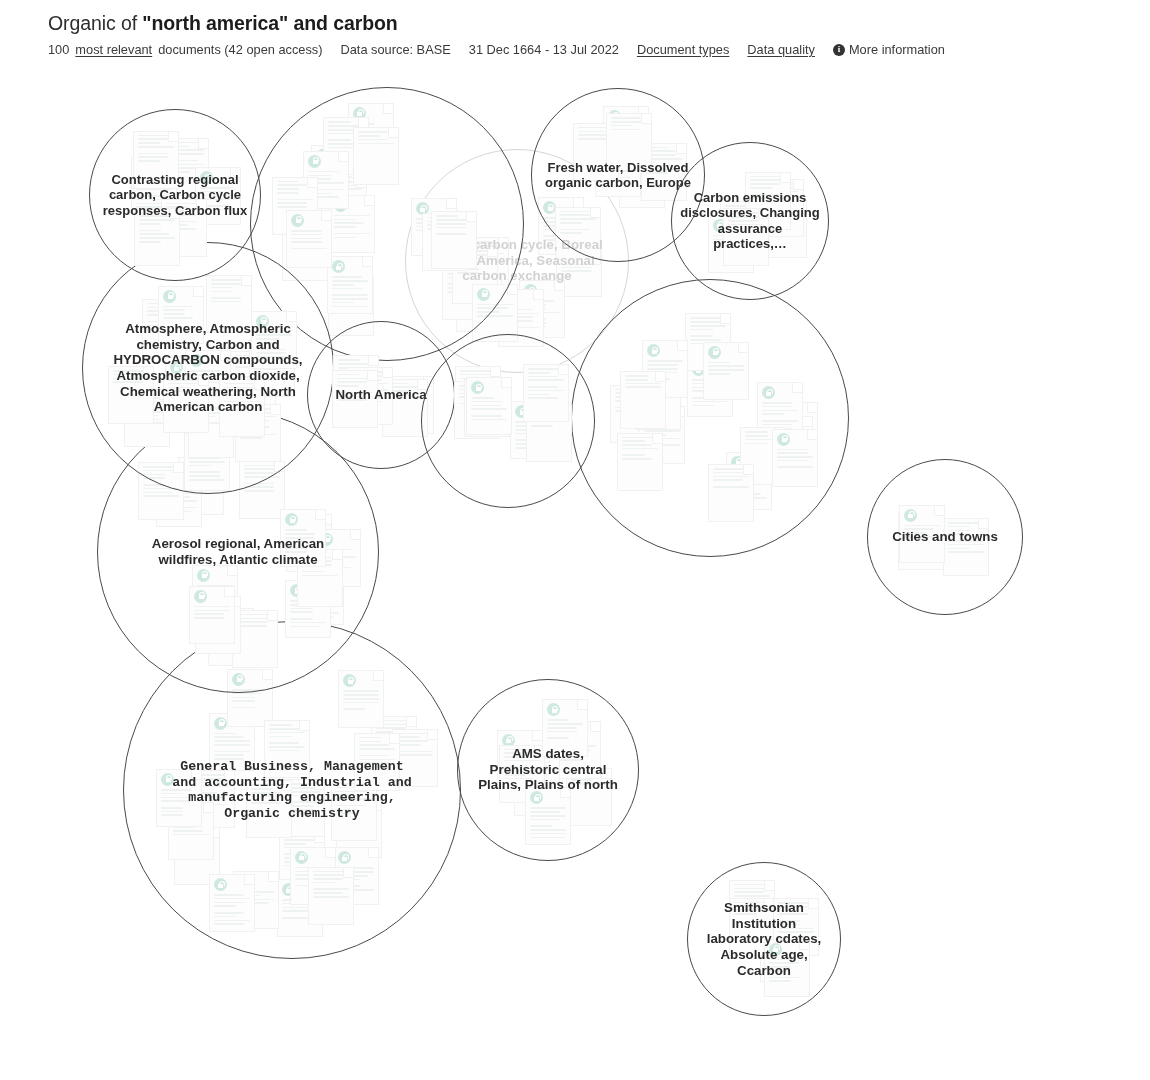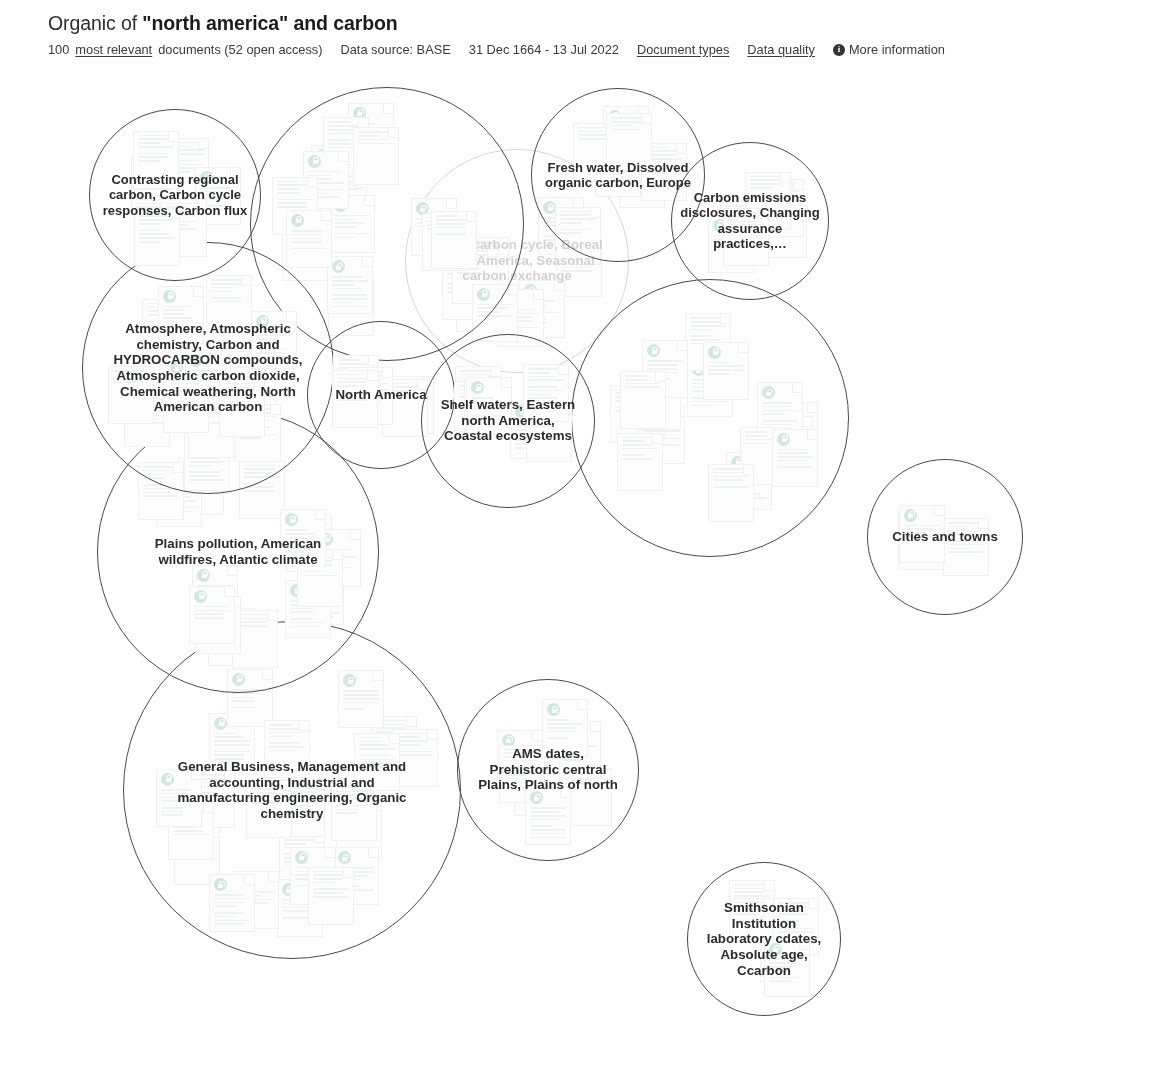--- a/index.html
+++ b/index.html
@@ -133,21 +133,21 @@
 <body>
 
 <div id="page">
 
   <div class="header">
     <div class="title"><span>Organic of </span><span class="q">"north america" and carbon</span></div>
 
     <div class="subline">
       <span class="seg">100</span>
       <span class="ul seg">most relevant</span>
-      <span class="seg">documents (52 open access)</span>
+      <span class="seg">documents (42 open access)</span>
       <span class="gap"></span>
       <span class="seg">Data source: BASE</span>
       <span class="gap"></span>
       <span class="seg">31 Dec 1664 - 13 Jul 2022</span>
       <span class="gap"></span>
       <span class="lnk">Document types</span>
       <span class="lnk">Data quality</span>
       <span class="info-ico">i</span>
       <span>More information</span>
     </div>
@@ -772,21 +772,20 @@
             <div class="ln m"></div>
             <div class="ln s"></div>
             <div class="ln m"></div>
             <div class="ln l"></div>
             <div class="ln m gapline"></div>
             <div class="ln l"></div>
             <div class="ln s"></div>
             <div class="ln m"></div>
           </div>
         </div>
-        <div class="label" style="font-size: 13.3px; width: 135px;">Shelf waters, Eastern north America, Coastal ecosystems</div>
       </div>
       <div class="bubble" style="left: 571px; top: 209px; width: 278px; height: 278px; z-index: 4;">
         <div class="docs">
           <div class="doccard" style="left: 198.545px; top: 143.448px;">
             <div class="ln s"></div>
             <div class="ln s"></div>
             <div class="ln m"></div>
             <div class="ln l"></div>
             <div class="ln s gapline"></div>
             <div class="ln l"></div>
@@ -1078,21 +1077,21 @@
           <div class="doccard" style="left: 182.054px; top: 97.4978px;">
             <div class="oa"></div>
             <div class="ln s"></div>
             <div class="ln m"></div>
             <div class="ln m"></div>
             <div class="ln l"></div>
             <div class="ln s gapline"></div>
             <div class="ln s"></div>
           </div>
         </div>
-        <div class="label" style="font-size: 13.3px; width: 225px;">Plains pollution, American wildfires, Atlantic climate</div>
+        <div class="label" style="font-size: 13.3px; width: 225px;">Aerosol regional, American wildfires, Atlantic climate</div>
       </div>
       <div class="bubble" style="left: 123px; top: 551px; width: 338px; height: 338px; z-index: 3;">
         <div class="docs">
           <div class="doccard" style="left: 211.56px; top: 178.335px;">
             <div class="oa"></div>
             <div class="ln m"></div>
             <div class="ln s"></div>
             <div class="ln s"></div>
             <div class="ln m"></div>
           </div>
@@ -1272,21 +1271,21 @@
             <div class="ln s"></div>
             <div class="ln s"></div>
             <div class="ln m"></div>
             <div class="ln l"></div>
             <div class="ln m gapline"></div>
             <div class="ln l"></div>
             <div class="ln m"></div>
             <div class="ln m"></div>
           </div>
         </div>
-        <div class="label" style="font-size: 13.3px; width: 245px;">General Business, Management and accounting, Industrial and manufacturing engineering, Organic chemistry</div>
+        <div class="label" style="font-size: 13.3px; width: 245px; font-family: Liberation Mono, monospace;">General Business, Management and accounting, Industrial and manufacturing engineering, Organic chemistry</div>
       </div>
       <div class="bubble" style="left: 457px; top: 609px; width: 182px; height: 182px; z-index: 6;">
         <div class="docs">
           <div class="doccard" style="left: 107.612px; top: 87.7919px;">
             <div class="ln s"></div>
             <div class="ln l"></div>
             <div class="ln s"></div>
             <div class="ln l"></div>
           </div>
           <div class="doccard" style="left: 97.1478px; top: 41.3542px;">

